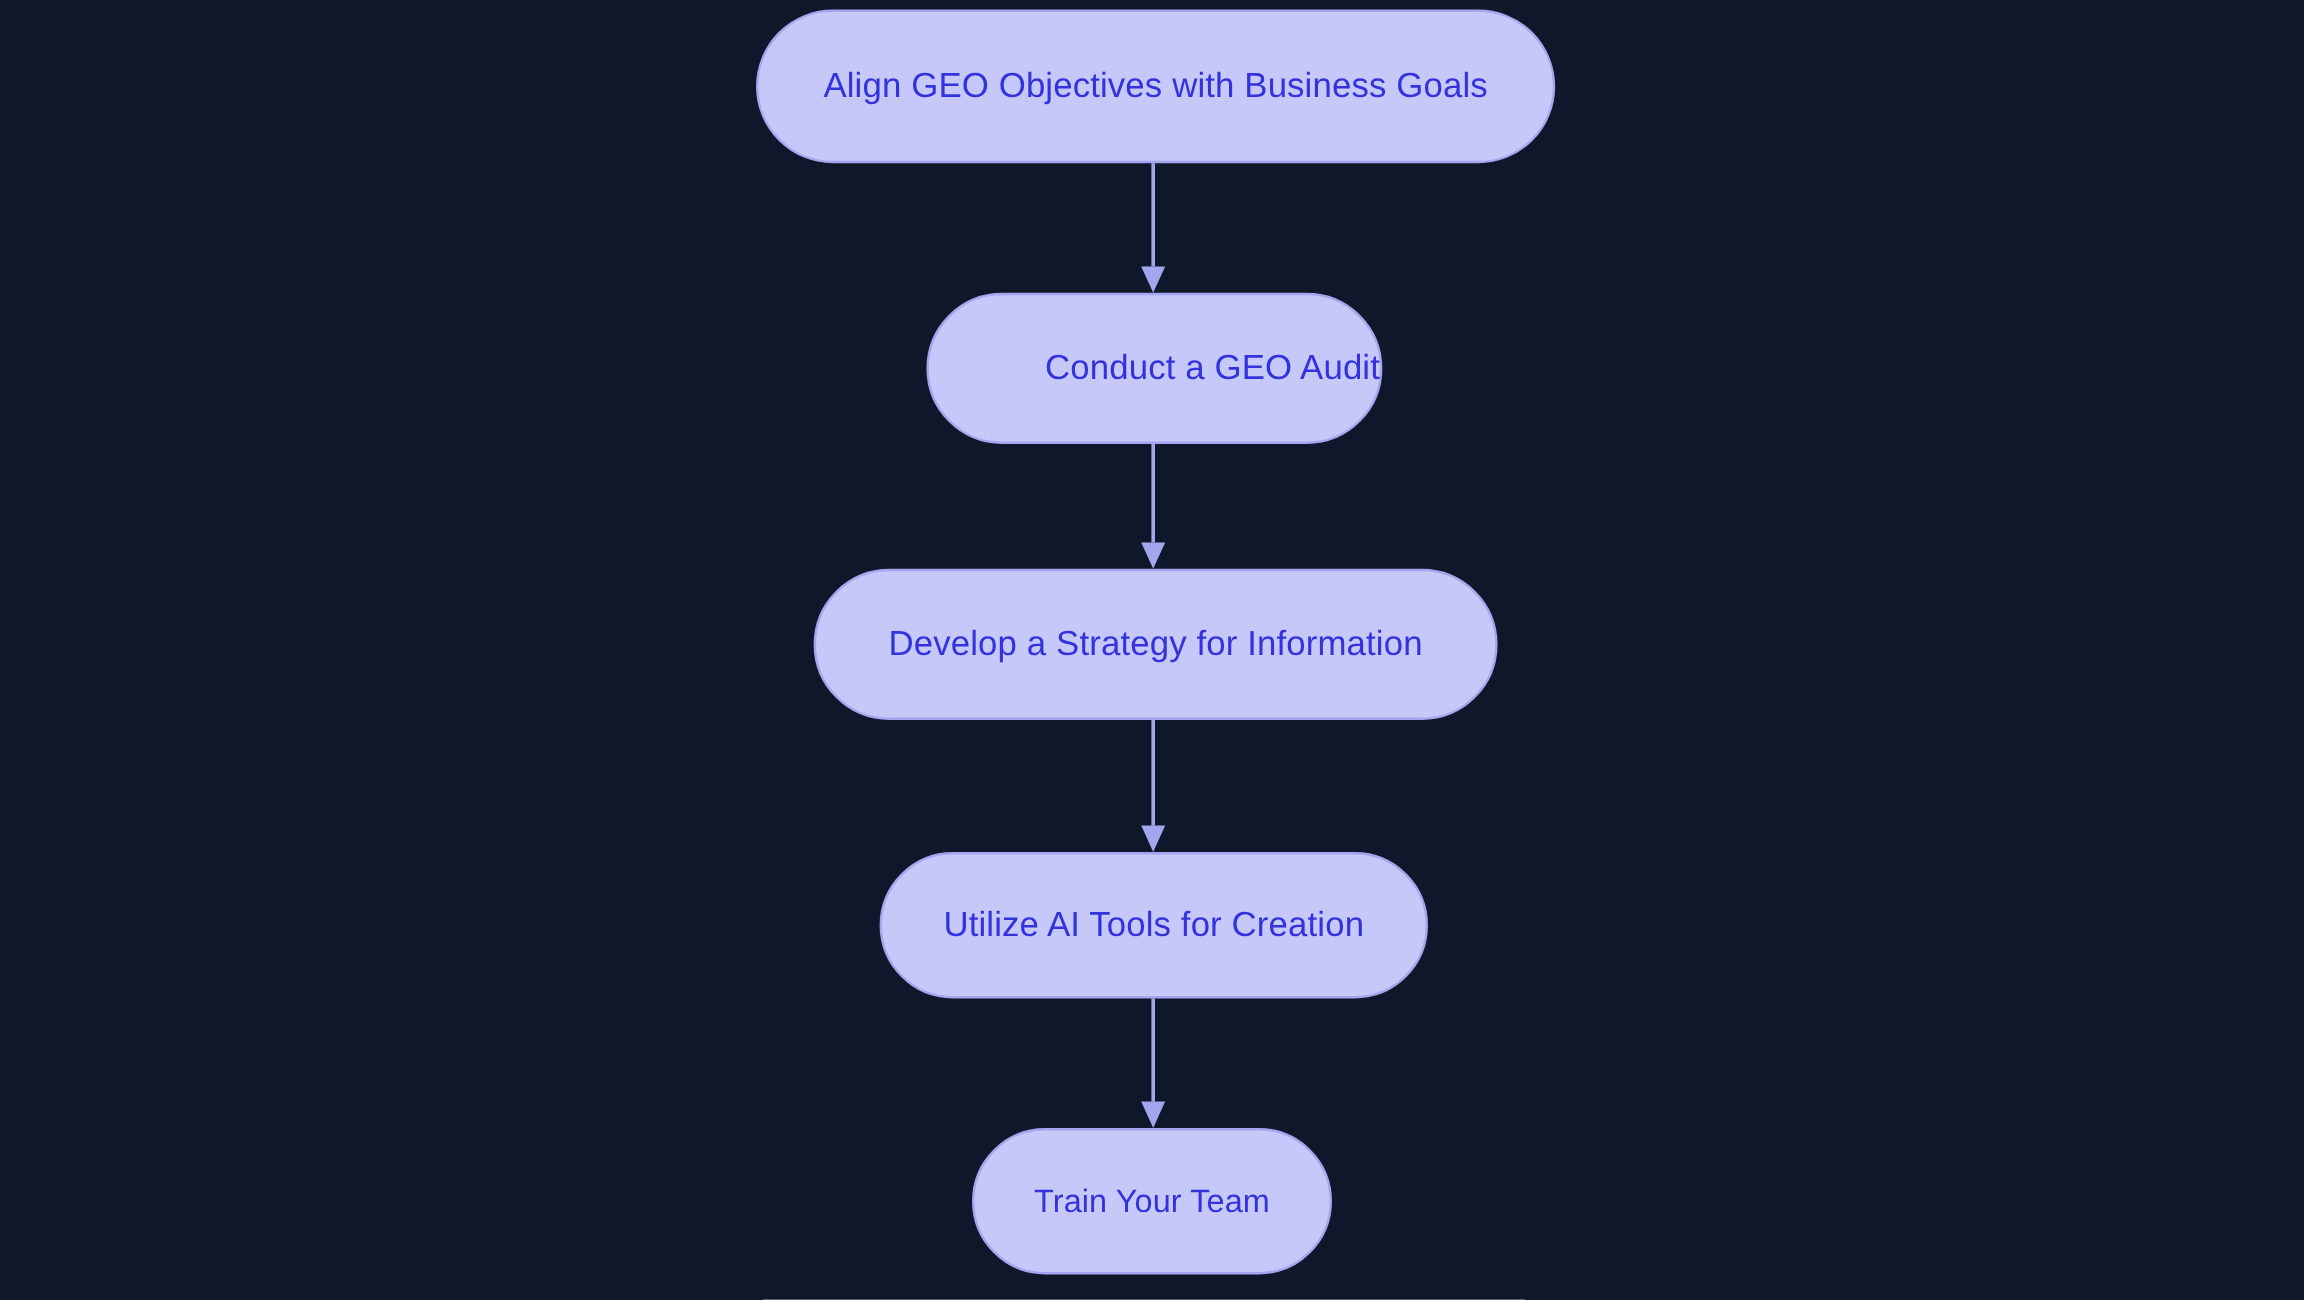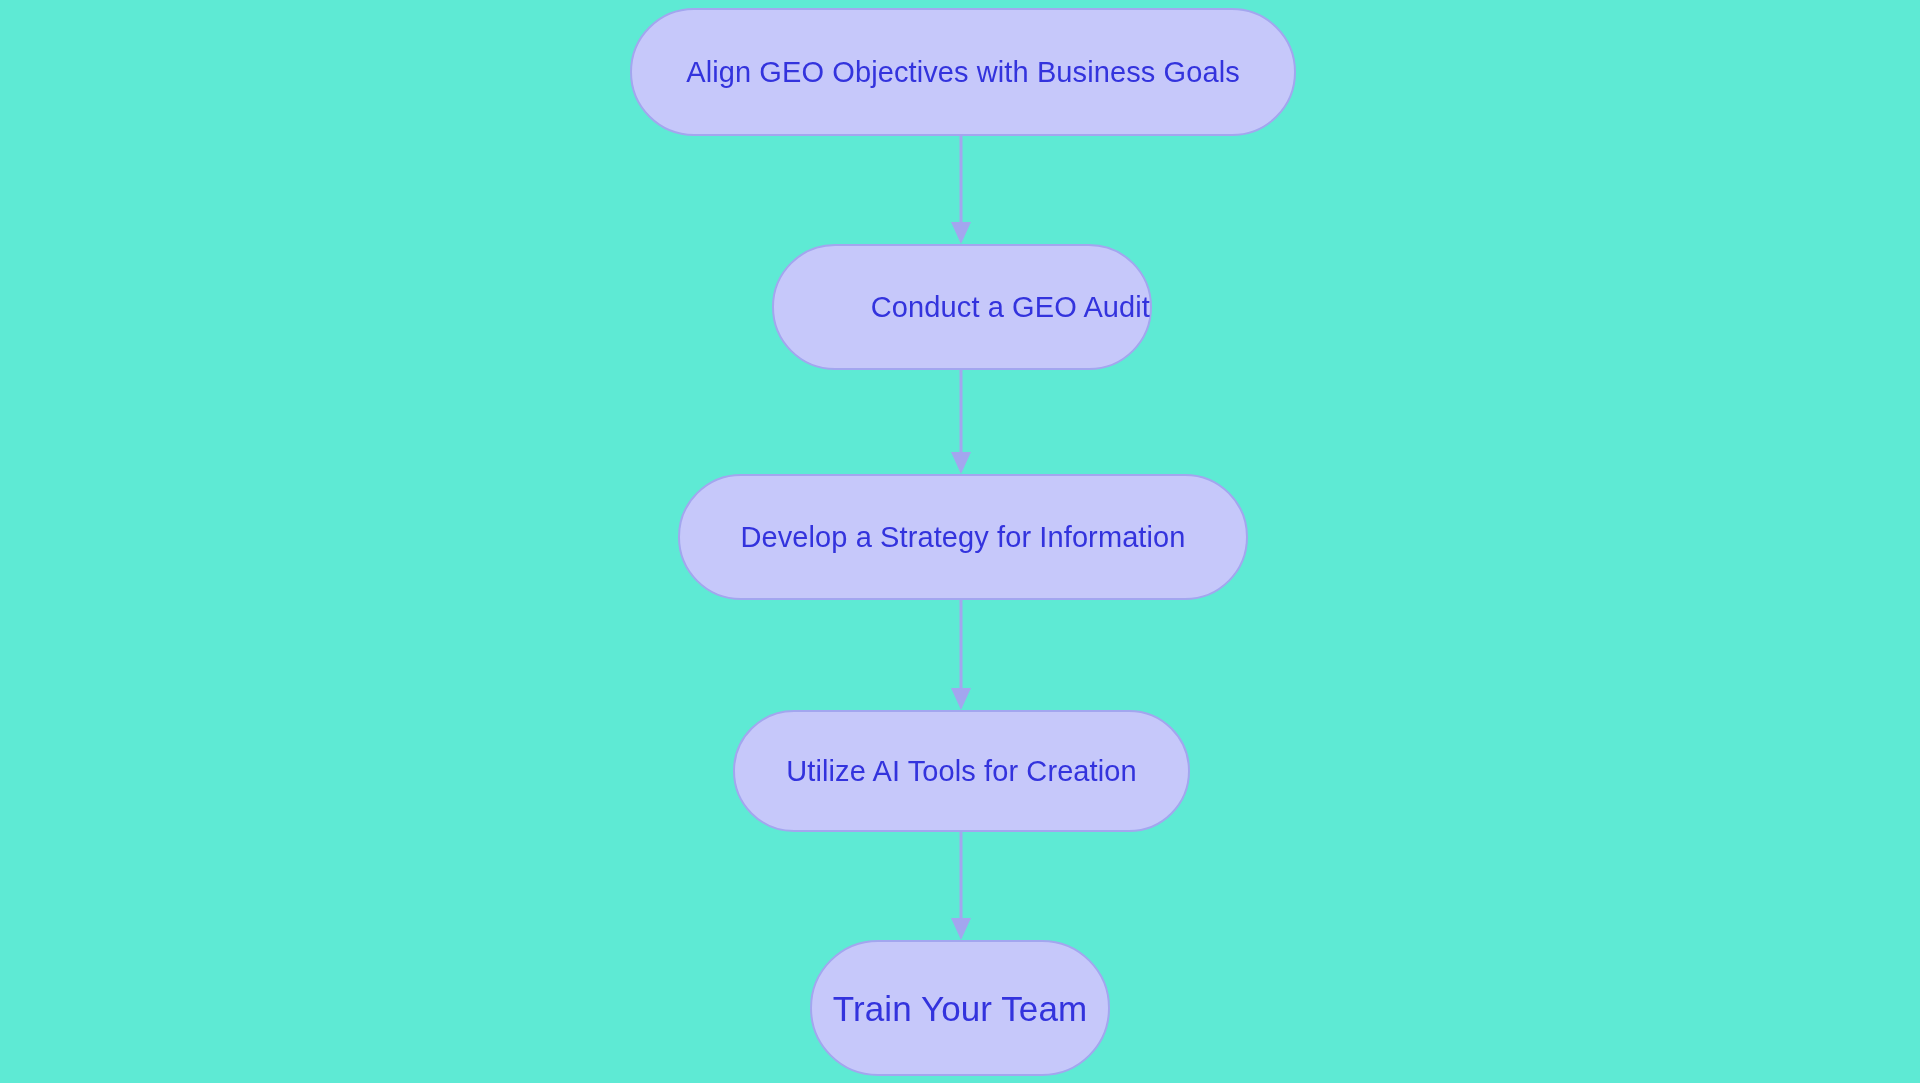--- a/index.html
+++ b/index.html
@@ -13,21 +13,21 @@
     width: 1920px;
     height: 1083px;
     overflow: hidden;
     font-family: "Liberation Sans", sans-serif;
   }
 
   #flowchart-canvas {
     position: relative;
     width: 1920px;
     height: 1083px;
-    background: #5eead4;
+    background: #0f172a;
   }
 
   
   .flow-node {
     position: absolute;
     box-sizing: border-box;
     background: #c6c8fa;
     border: 2px solid #a3a6ef;
     border-radius: 999px;
     display: flex;
@@ -83,22 +83,22 @@
     width: 457px;
     height: 122px;
     font-size: 29px;
   }
 
   
   #node-4 {
     left: 810px;
     top: 940px;
     width: 300px;
-    height: 136px;
-    font-size: 35px;
+    height: 122px;
+    font-size: 27px;
   }
 
   
   .flow-connector {
     position: absolute;
     left: 0;
     top: 0;
     width: 1920px;
     height: 1083px;
     pointer-events: none;

